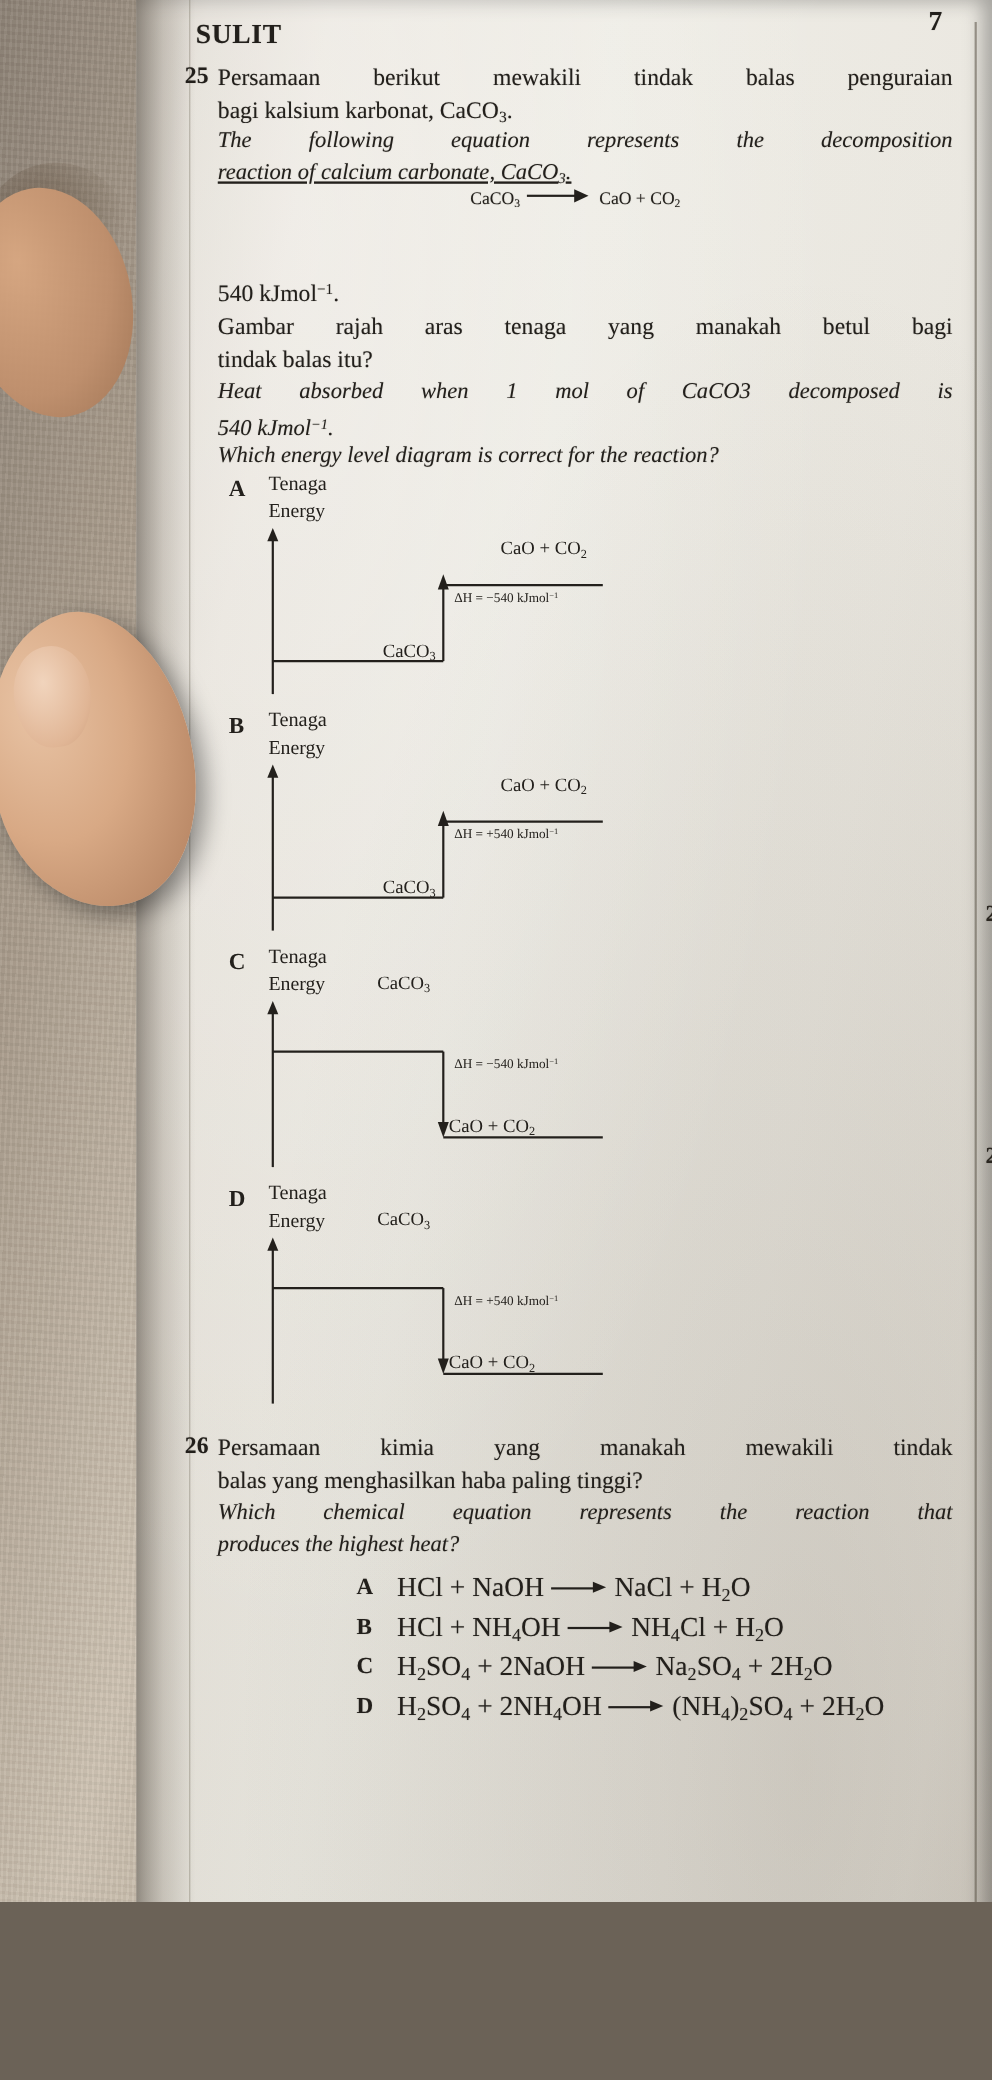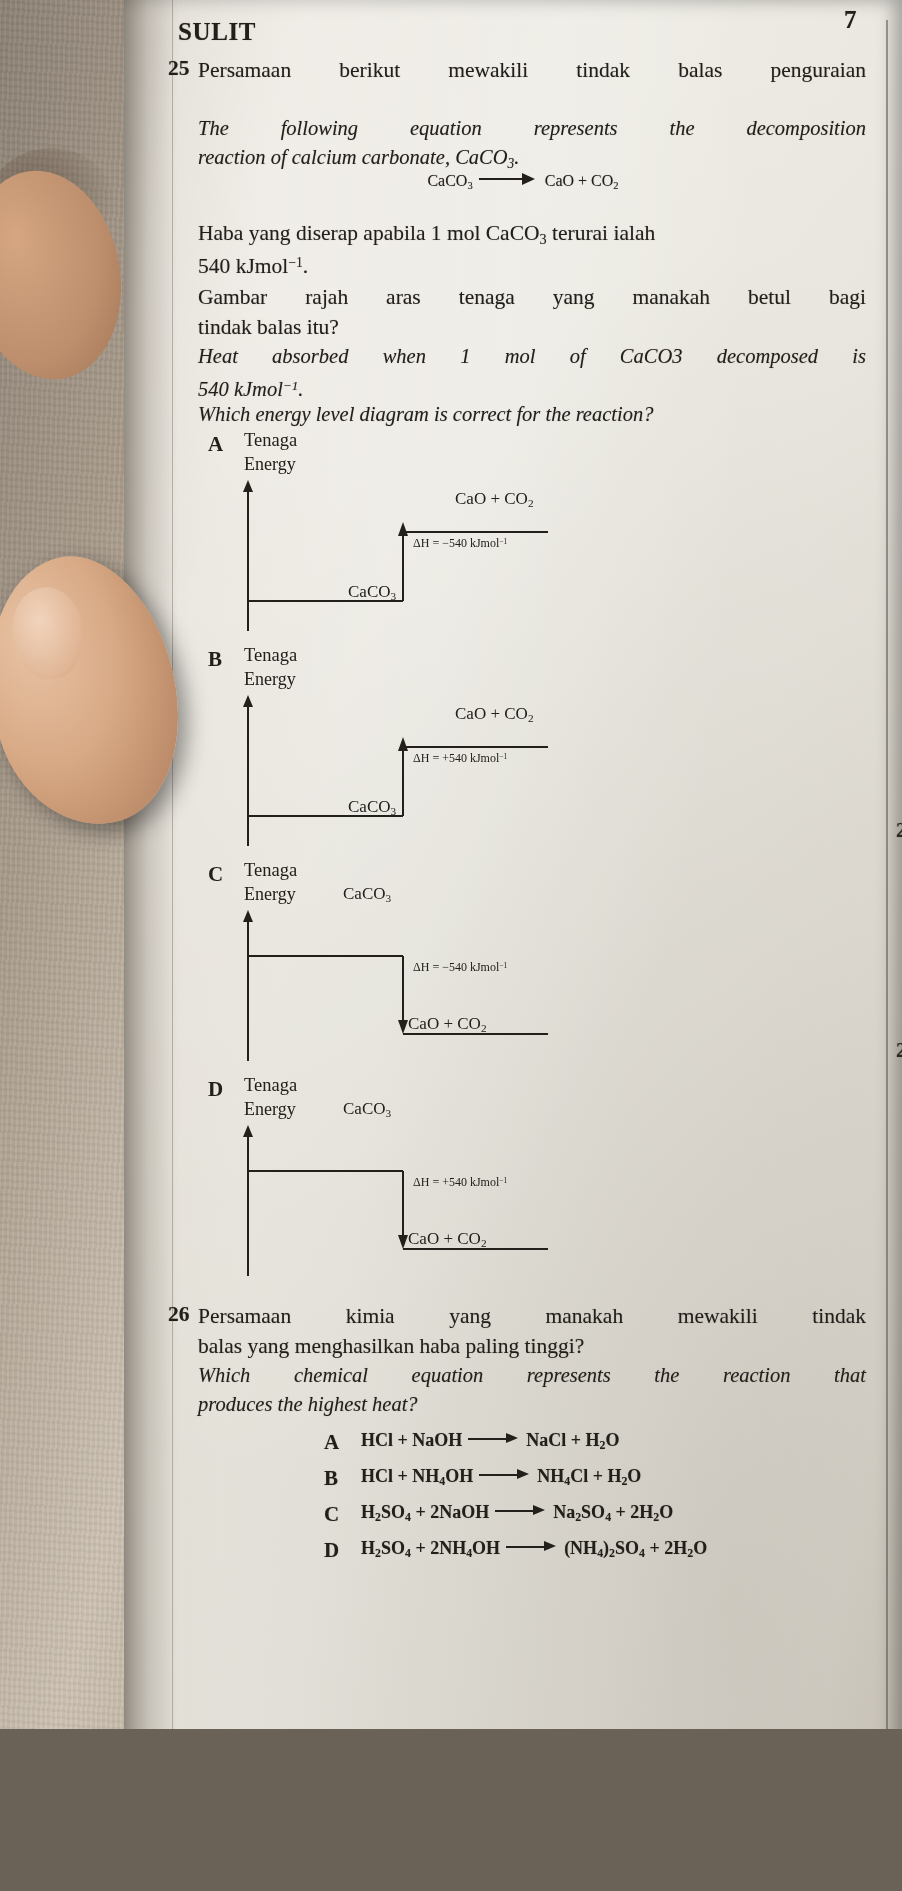--- a/index.html
+++ b/index.html
@@ -267,23 +267,22 @@
   .dlabel {
     position: absolute;
     font-size: 17px;
     white-space: nowrap;
   }
   .dlabel.small { font-size: 12px; }
 
   
   .ans-row {
     position: absolute;
-    font-size: 18px;
+    font-size: 25px;
     white-space: nowrap;
-    font-weight: bold;
   }
   .ans-letter {
     position: absolute;
     font-size: 21px;
     font-weight: 700;
   }
 
   .marker {
     position: absolute;
     right: 0;
@@ -307,33 +306,33 @@
   <div class="rule-left"></div>
   <div class="rule-right"></div>
 
   <div class="content">
 
     <div class="txt sulit">SULIT</div>
     <div class="txt pageno">7</div>
 
     <div class="txt qnum" style="left:44px; top:56px;">25</div>
     <div class="txt body-my just" style="left:74px; top:55px; width:668px;">Persamaan berikut mewakili tindak balas penguraian</div>
+    <div class="txt body-my nojust" style="left:74px; top:85px; width:668px;">
+      <span>bagi kalsium karbonat, CaCO</span><sub>3</sub><span>.</span>
+    </div>
 
     <div class="txt body-en just" style="left:74px; top:114px; width:668px;">The following equation represents the decomposition</div>
-    <div class="txt body-en nojust" style="left:74px; top:143px; width:668px;">
+    <div class="txt body-en nojust" style="left:74px; top:143px; width:668px;text-decoration:underline;">
       <span>reaction of calcium carbonate, CaCO</span><sub>3</sub><span>.</span>
     </div>
 
     <div class="txt eq-center" style="top:172px;">
       <span>CaCO</span><sub>3</sub><span class="arrow-long"></span><span>CaO + CO</span><sub>2</sub>
     </div>
 
-    <div class="txt body-my nojust" style="left:74px; top:218px; width:672px;">
-      <span>Haba yang diserap apabila 1 mol CaCO</span><sub>3</sub><span> terurai ialah</span>
-    </div>
     <div class="txt body-my" style="left:74px; top:248px;">
       <span>540 kJmol</span><sup>−1</sup><span>.</span>
     </div>
 
     <div class="txt body-my nojust" style="left:74px; top:312px; width:668px;">tindak balas itu?</div>
     <div class="txt body-my just" style="left:74px; top:282px; width:668px;">Gambar rajah aras tenaga yang manakah betul bagi</div>
 
     <div class="txt body-en just" style="left:74px; top:342px; width:668px;">Heat absorbed when 1 mol of CaCO3 decomposed is</div>
     <div class="txt body-en" style="left:74px; top:371px;">
       <span>540 kJmol</span><sup>−1</sup><span>.</span>

